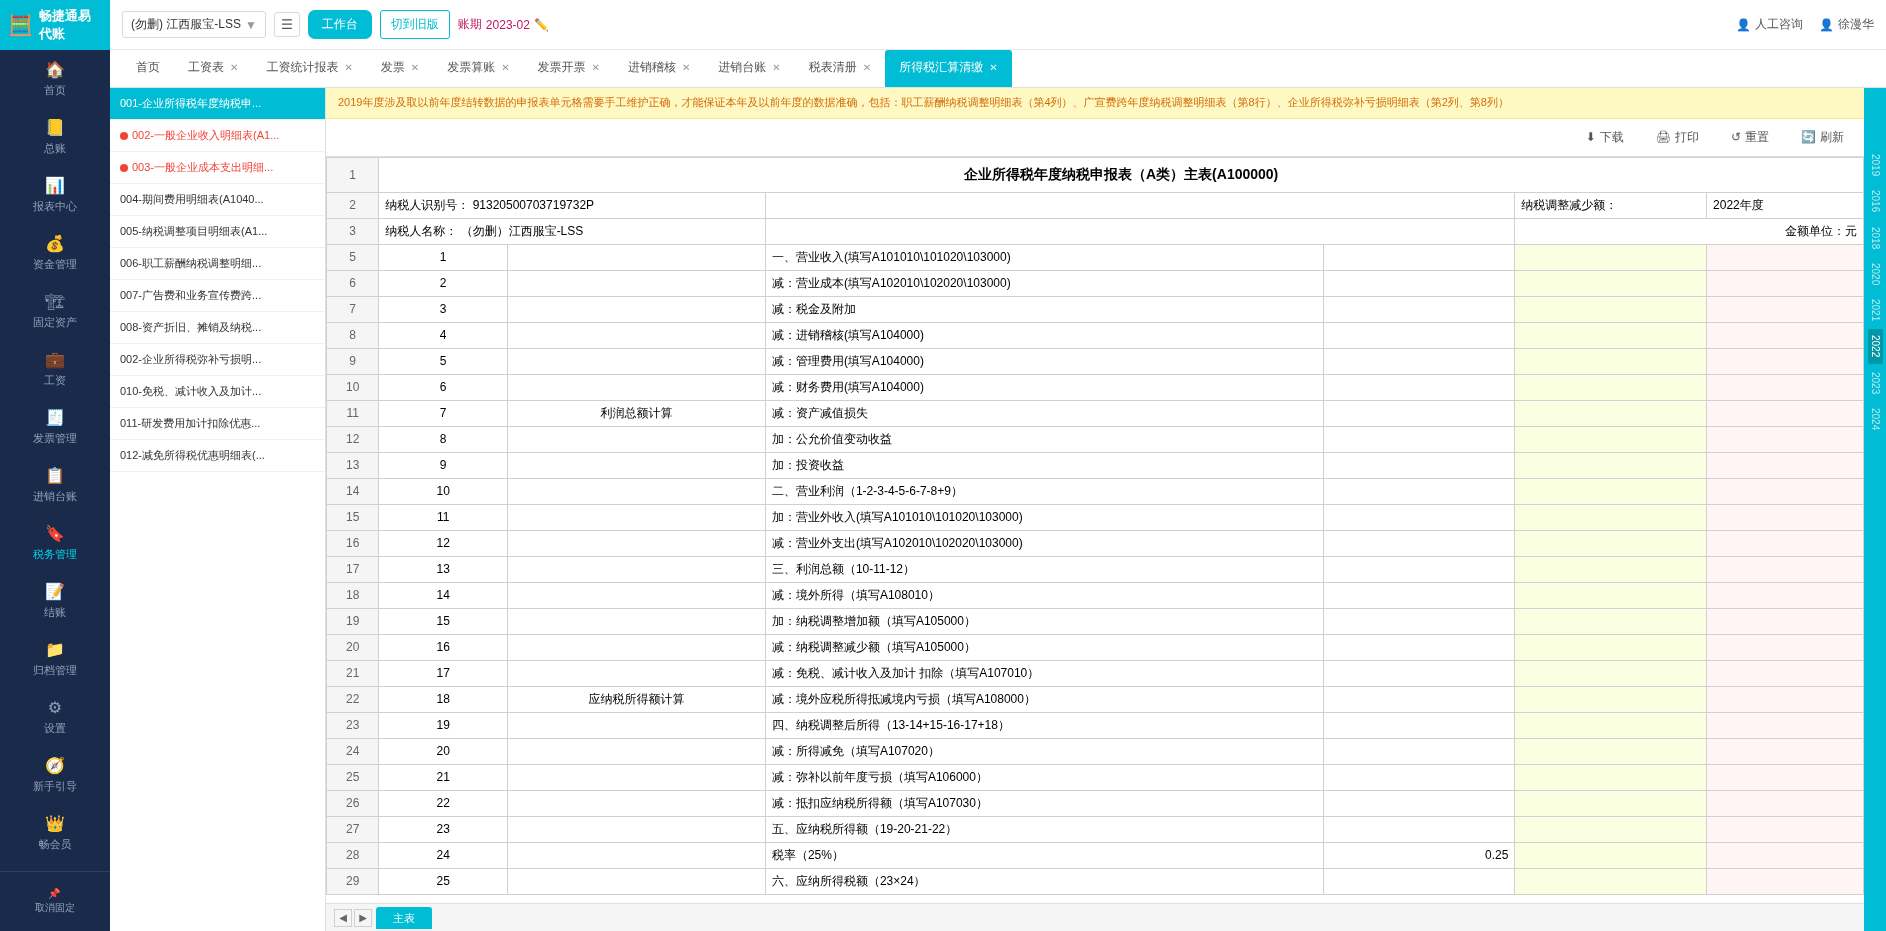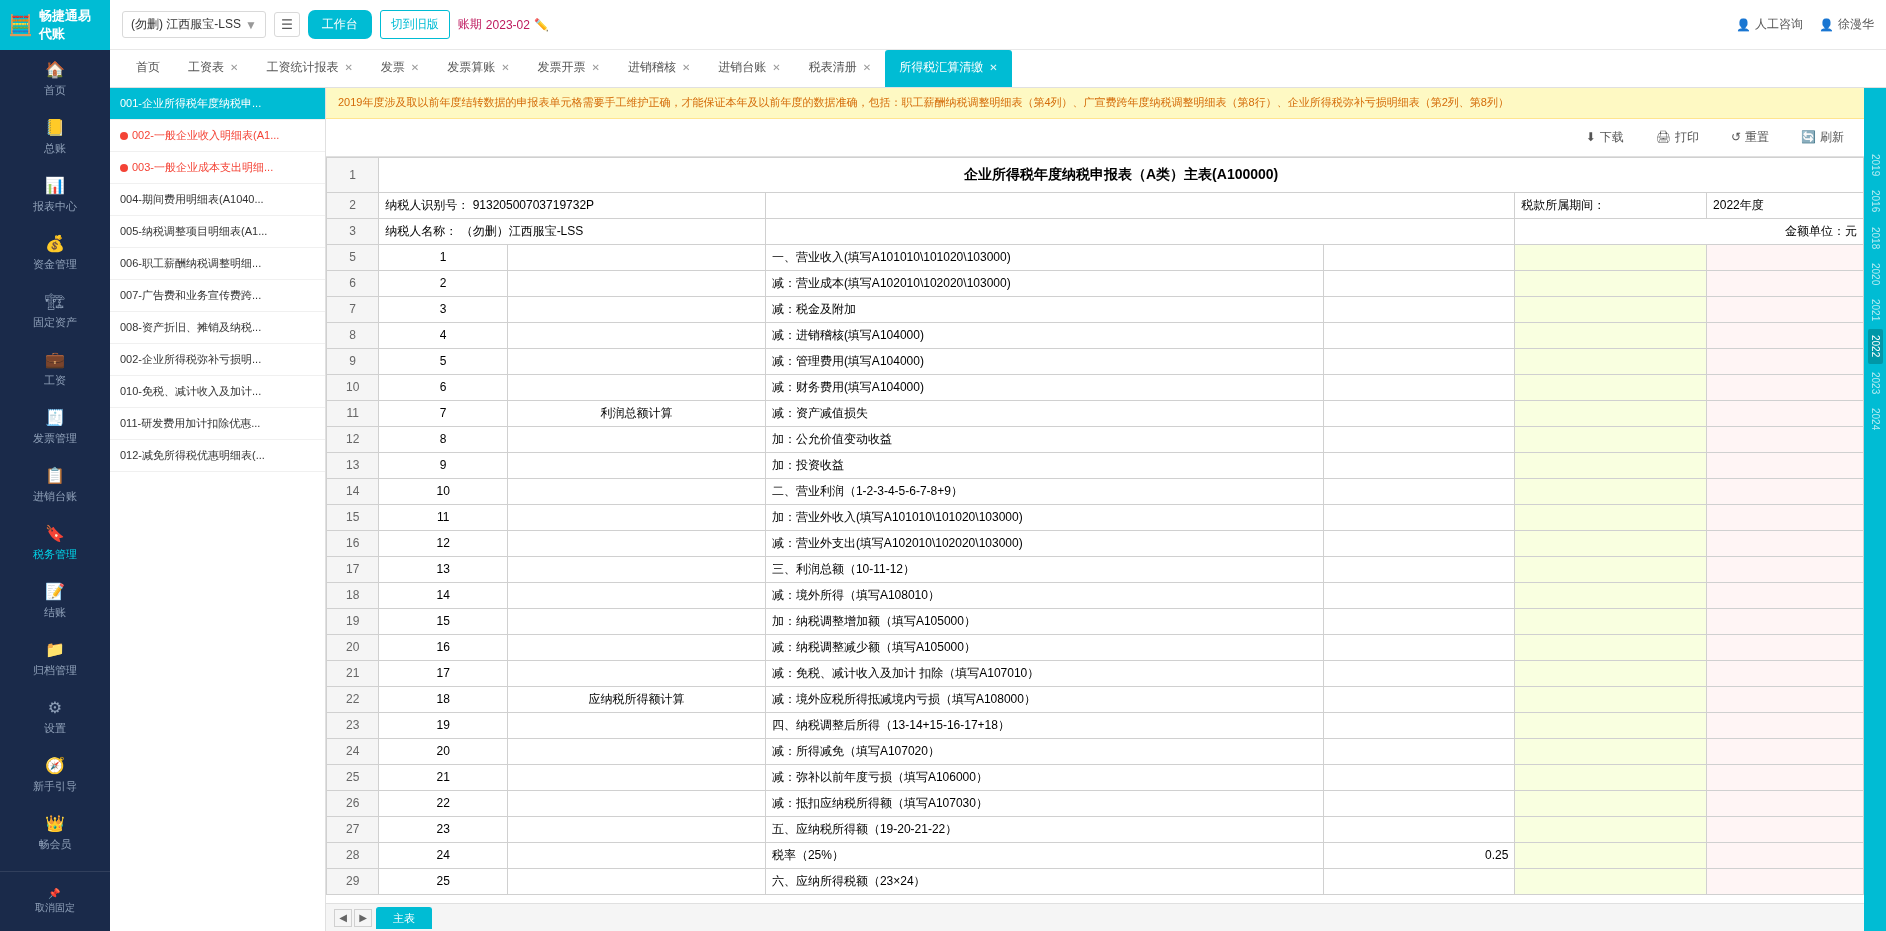--- a/index.html
+++ b/index.html
@@ -309,21 +309,21 @@
           </tr>
 
           <tr>
             <td class="row-num">2</td>
             <td colspan="2" style="background:#fff;">
               <span>纳税人识别号：</span>
               <span>91320500703719732P</span>
             </td>
             <td colspan="2" style="background:#fff;"></td>
             <td style="background:#fff;">
-              <span>税款所属期间：</span>
+              <span>纳税调整减少额：</span>
             </td>
             <td style="background:#fff;">
               <span>2022年度</span>
             </td>
           </tr>
 
           <tr>
             <td class="row-num">3</td>
             <td colspan="2" style="background:#fff;">
               <span>纳税人名称：</span>

